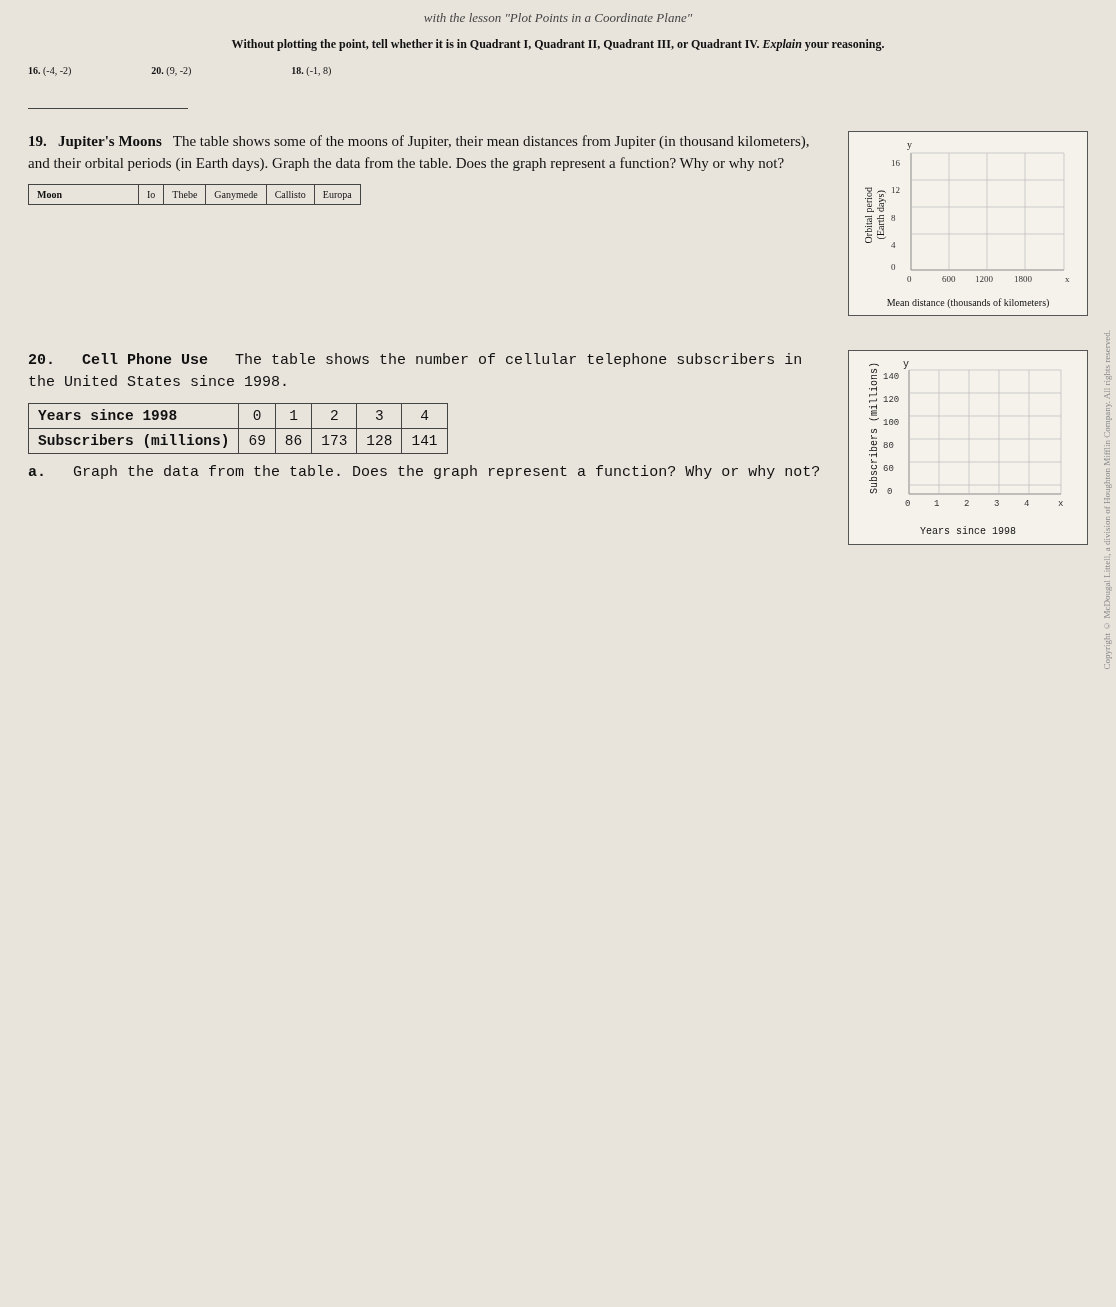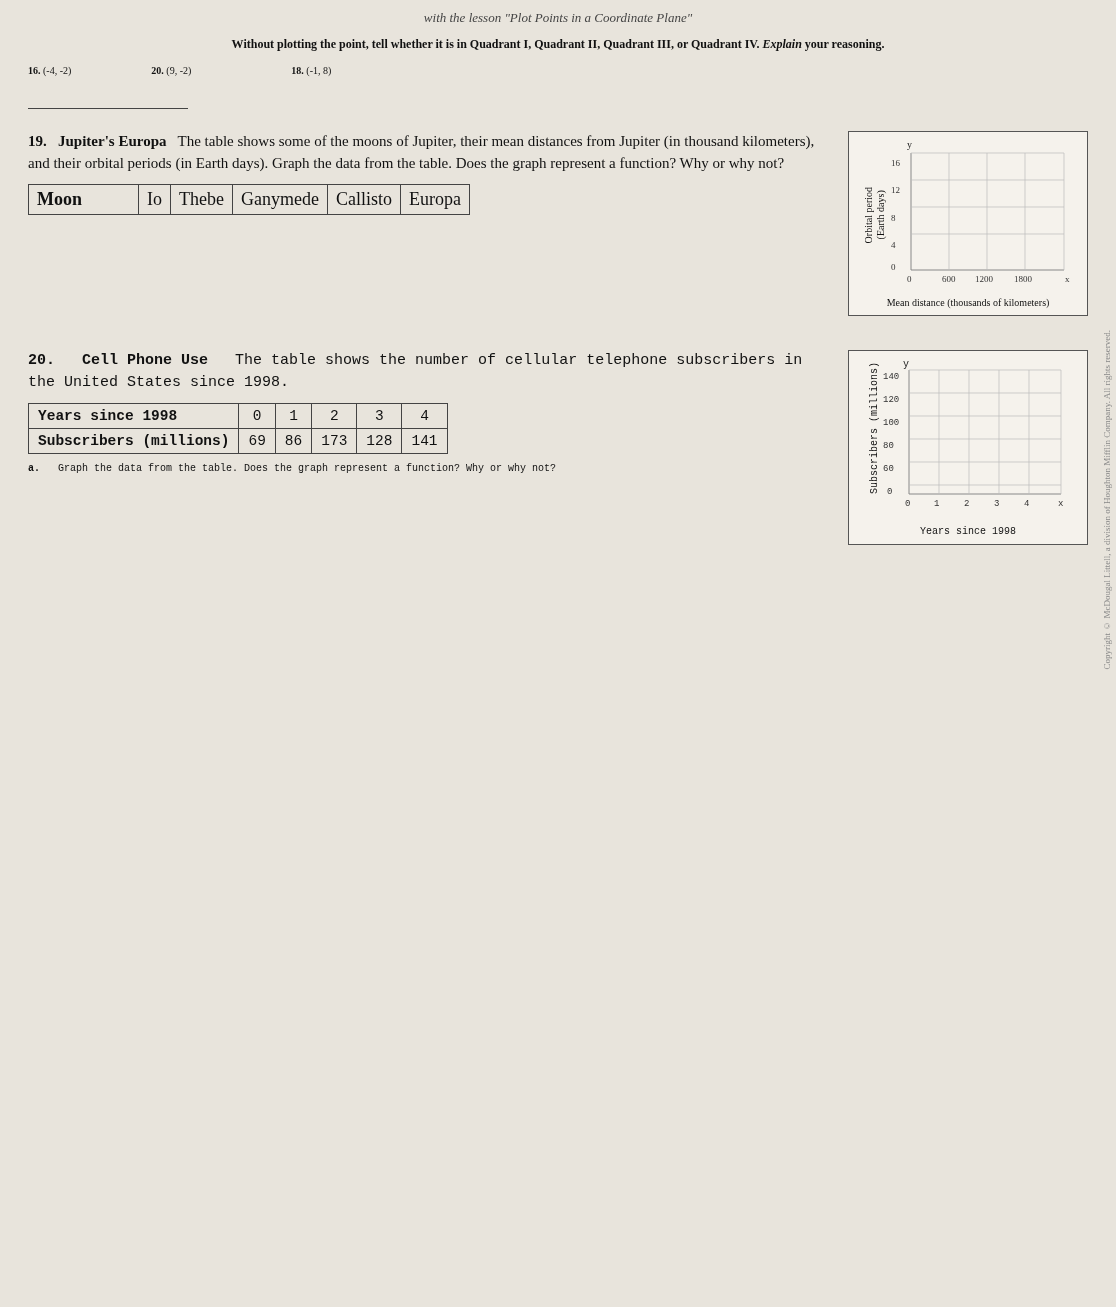--- a/index.html
+++ b/index.html
@@ -64,21 +64,21 @@
       width: 240px;
       flex-shrink: 0;
     }
     .section-text {
       font-size: 15px;
       line-height: 1.45;
       margin-bottom: 10px;
     }
     table.data-table {
       border-collapse: collapse;
-      font-size: 18px;
+      font-size: 10px;
       margin-top: 8px;
     }
     table.data-table td, table.data-table th {
       border: 1.5px solid #444;
       padding: 4px 8px;
       text-align: left;
       vertical-align: middle;
     }
     table.data-table td:first-child, table.data-table th:first-child {
       text-align: left;
@@ -114,21 +114,21 @@
       font-family: Liberation Mono, monospace;
     }
     .section-20-left {
       flex: 1;
     }
     .section-20-right {
       width: 240px;
       flex-shrink: 0;
     }
     .sub-question {
-      font-size: 10px;
+      font-size: 15px;
       margin-top: 8px;
       line-height: 1.45;
     }
     .sub-question span.letter {
       font-weight: bold;
     }
     .section-b {
       margin-top: 50px;
       font-size: 15px;
       font-style: italic;
@@ -208,21 +208,21 @@
     </div>
   </div>
 
   <div class="answer-line"></div>
 
   <div class="section-19">
     <div class="section-19-left">
       <div class="section-text">
         <span class="problem-num">19.</span>
         &nbsp;
-        <span style="font-weight:bold;">Jupiter's Europa</span>
+        <span style="font-weight:bold;">Jupiter's Moons</span>
         &nbsp;
         <span>The table shows some of the moons of Jupiter, their mean distances from Jupiter (in thousand kilometers), and their orbital periods (in Earth days). Graph the data from the table. Does the graph represent a function? Why or why not?</span>
       </div>
 
       <table class="data-table">
         <tbody>
             <tr>
           <td>Moon</td>
           <td>Io</td>
           <td>Thebe</td>

